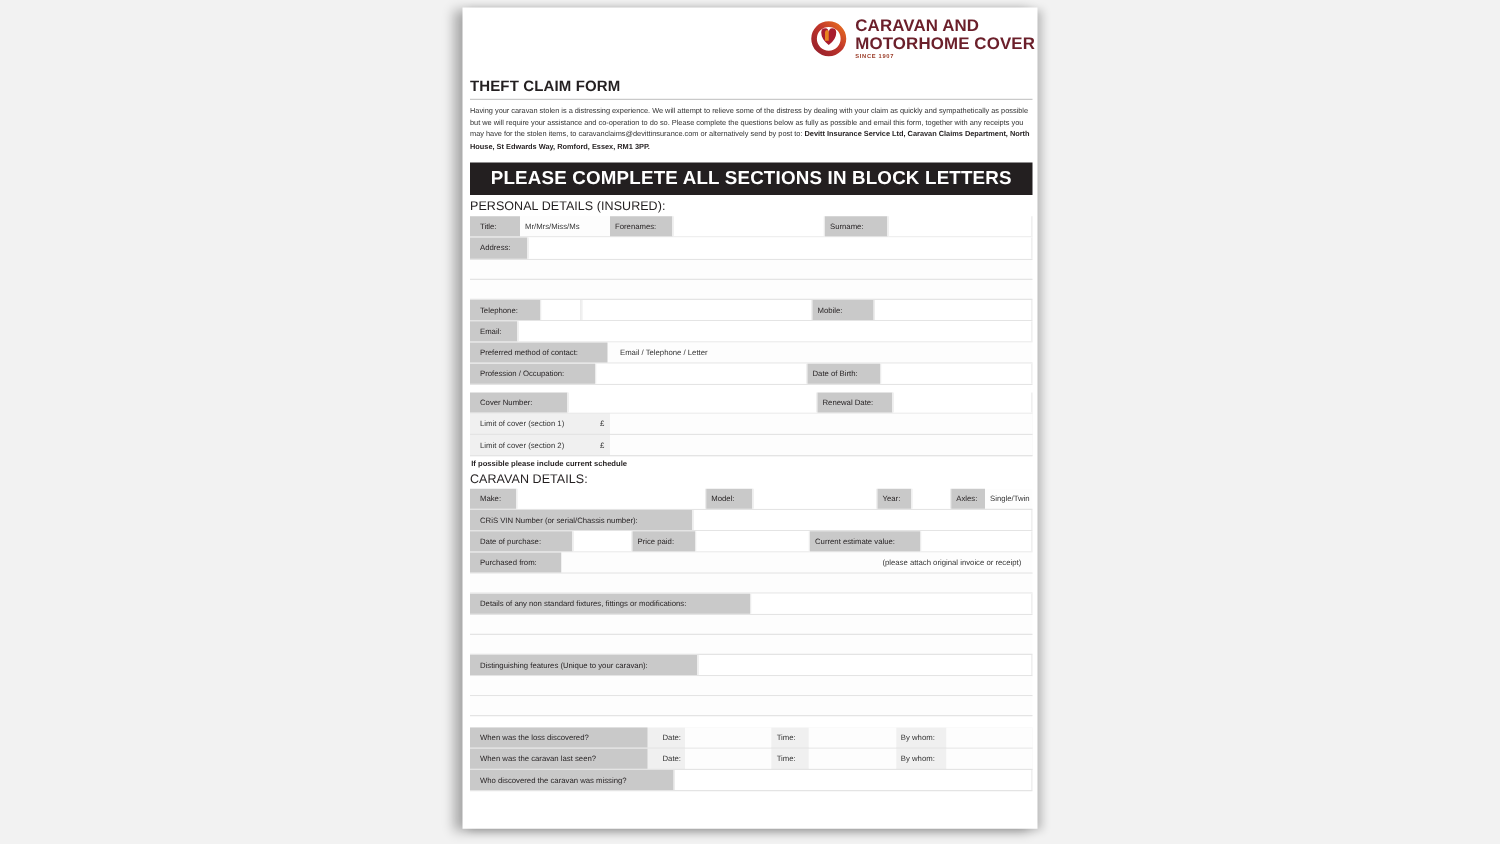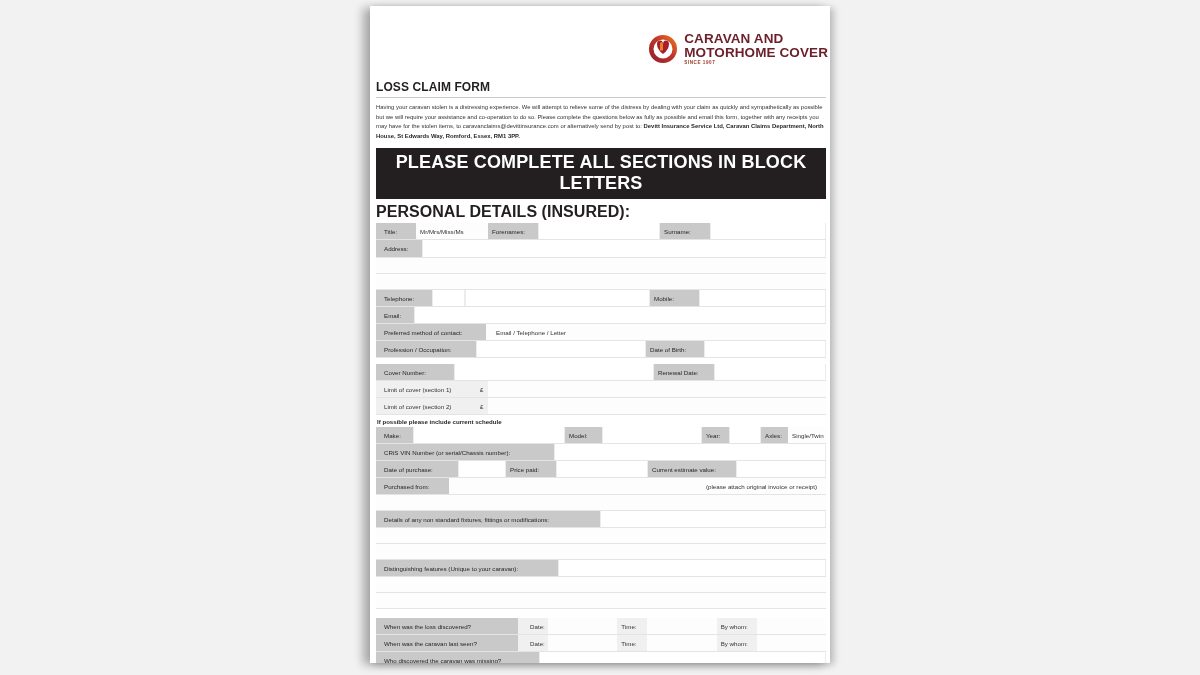--- a/index.html
+++ b/index.html
@@ -11,21 +11,21 @@
   }
   .viewport{position:relative;width:1200px;height:675px;background:#f2f2f2;}
 
   
   .page{
     position:absolute;left:370px;top:6px;width:460px;height:657px;
     background:#ffffff;
     box-shadow:-7px 2px 9px rgba(0,0,0,.30), 4px 2px 7px rgba(0,0,0,.22);
     overflow:hidden;
   }
-  .page-inner{padding:24px 2px 0 4px;}
+  .page-inner{padding:6px 2px 0 4px;}
 
   
   .hdr{position:relative;height:36px;}
   .logo{position:absolute;right:0px;top:2px;display:flex;align-items:center;gap:5px;}
   .logo-mark{width:32px;height:32px;flex:none;}
   .logo-txt{line-height:1.0;}
   .logo-l1,.logo-l2{
     font-weight:bold;font-size:13.5px;letter-spacing:.1px;color:#6b1f2a;
     white-space:nowrap;display:block;
   }
@@ -42,27 +42,27 @@
 
   .intro{
     font-size:5.9px;line-height:1.62;color:#333;margin:0 2px 0 2px;
     text-align:left;
   }
   .intro b{font-weight:bold;color:#231f20;}
 
   
   .banner{
     background:#231f20;color:#fff;text-align:center;
-    font-size:18px;font-weight:bold;letter-spacing:.15px;
+    font-size:15px;font-weight:bold;letter-spacing:.15px;
     padding:4px 0 5px 0;margin:7px 2px 4px 2px;
   }
 
   
   .sect{
-    font-size:16px;font-weight:bold;color:#231f20;
+    font-size:10px;font-weight:normal;color:#231f20;
     margin:3px 0 2px 2px;letter-spacing:.05px;
   }
 
   
   .rows{margin:0 2px;}
   .row{
     display:flex;align-items:stretch;height:16px;
     border-bottom:1px solid #e4e4e4;
     background:#fdfdfd;
   }
@@ -115,21 +115,21 @@
             <path d="M26 22 q0 -4 3 -4 q3 0 3 5 l0 12 l-6 0 Z" fill="#e8821f"></path>
           </svg>
           <div class="logo-txt">
             <span class="logo-l1">CARAVAN AND</span>
             <span class="logo-l2">MOTORHOME COVER</span>
             <span class="logo-since">SINCE 1907</span>
           </div>
         </div>
       </div>
 
-      <div class="form-title">LOSS CLAIM FORM</div>
+      <div class="form-title">THEFT CLAIM FORM</div>
       <div class="title-rule"></div>
 
       <p class="intro"><span>Having your caravan stolen is a distressing experience. We will attempt to relieve some of the distress by dealing with your claim as quickly and sympathetically as possible but we will require your assistance and co-operation to do so. Please complete the questions below as fully as possible and email this form, together with any receipts you may have for the stolen items, to caravanclaims@devittinsurance.com or alternatively send by post to: </span><b>Devitt Insurance Service Ltd, Caravan Claims Department, North House, St Edwards Way, Romford, Essex, RM1 3PP.</b></p>
 
       <div class="banner">PLEASE COMPLETE ALL SECTIONS IN BLOCK LETTERS</div>
 
       <div class="sect">PERSONAL DETAILS (INSURED):</div>
       <div class="rows">
 
         <div class="row">
@@ -192,20 +192,21 @@
         </div>
 
         <div class="row shade">
           <div class="txt pl" style="width:100px;padding-left:8px">Limit of cover (section 2)</div>
           <div class="txt" style="width:12px">£</div>
           <div class="gap"></div>
         </div>
       </div>
       <div class="note">If possible please include current schedule</div>
 
+      <div class="sect">CARAVAN DETAILS:</div>
       <div class="rows">
 
         <div class="row">
           <div class="lab pl" style="width:37px">Make:</div>
           <div class="fld" style="width:152px"></div>
           <div class="lab" style="width:37px">Model:</div>
           <div class="fld" style="width:100px"></div>
           <div class="lab" style="width:27px">Year:</div>
           <div class="fld" style="width:32px"></div>
           <div class="lab" style="width:27px">Axles:</div>

